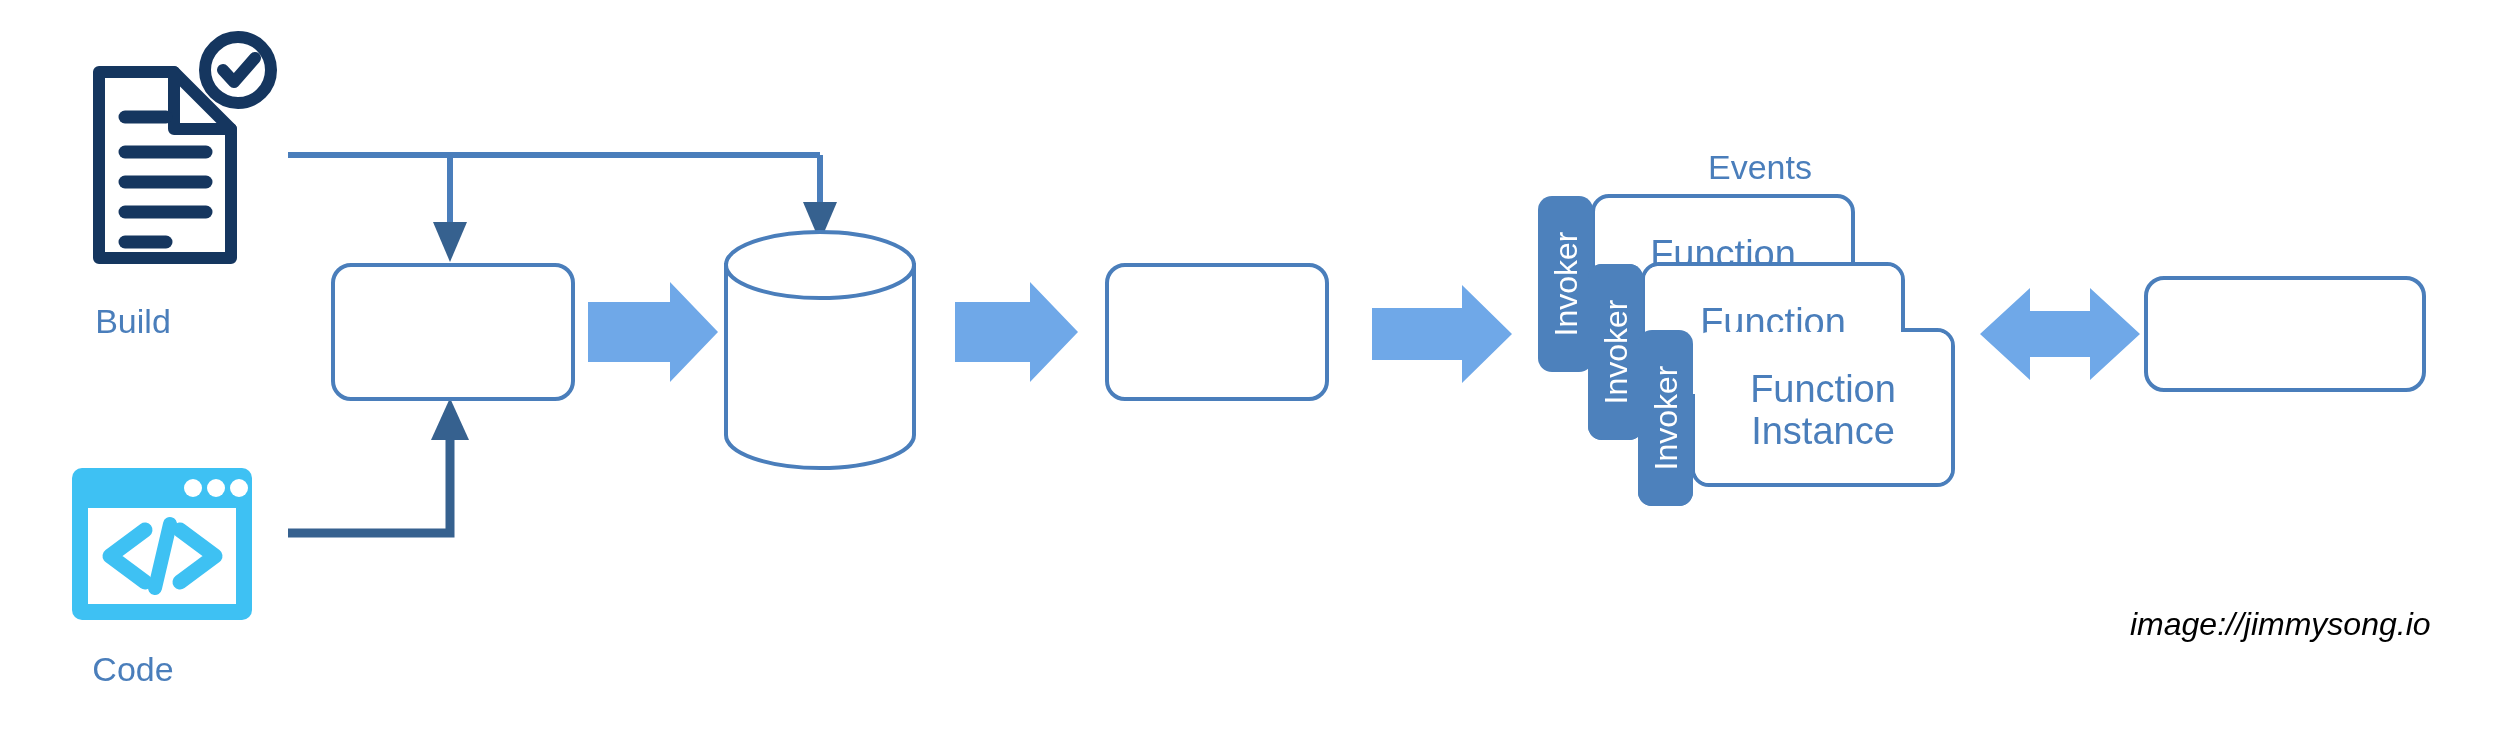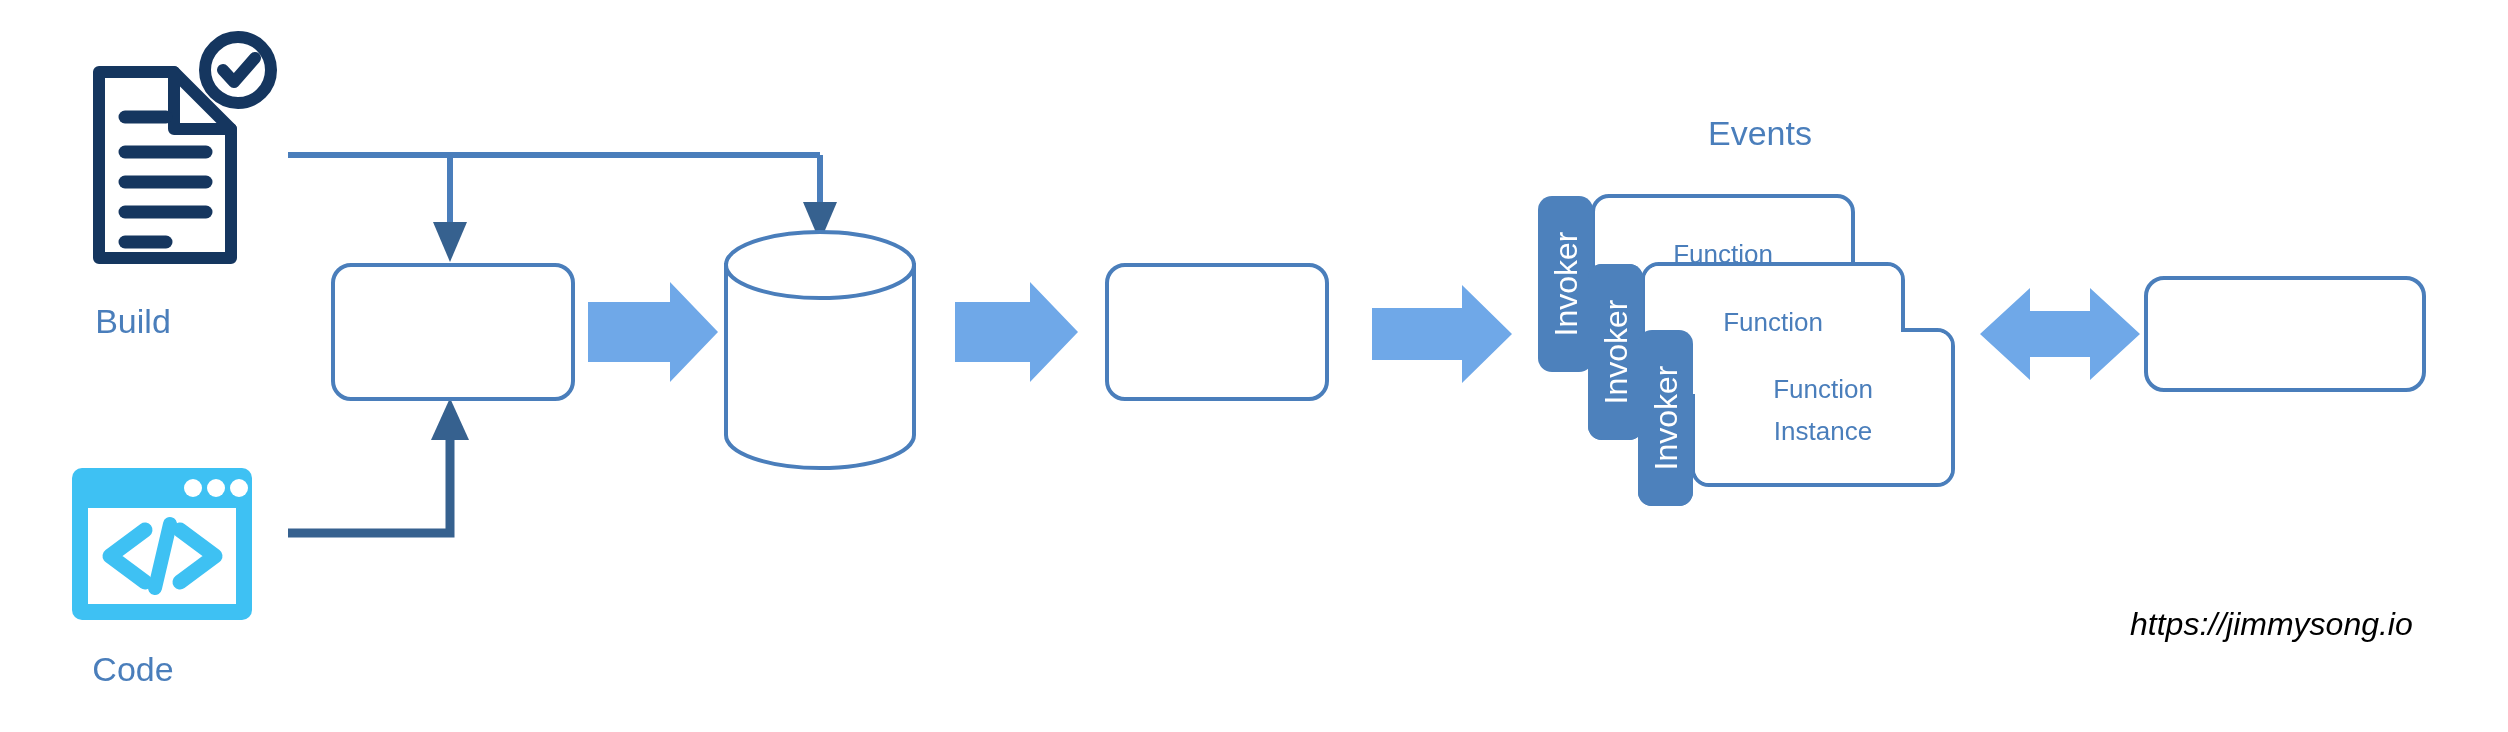--- a/index.html
+++ b/index.html
@@ -23,21 +23,21 @@
     left: 0;
     top: 0;
     width: 2508px;
     height: 732px;
     overflow: visible;
   }
   .node-label {
     position: absolute;
     color: #4a7ebb;
     font-family: "Liberation Sans", sans-serif;
-    font-size: 26px;
+    font-size: 38px;
     line-height: 42px;
     text-align: center;
     white-space: pre-line;
     pointer-events: none;
   }
   .caption {
     position: absolute;
     color: #4a7ebb;
     font-family: "Liberation Sans", sans-serif;
     font-size: 34px;
@@ -150,21 +150,21 @@
     <rect x="2146" y="278" width="278" height="112" rx="18" ry="18" fill="#ffffff" stroke="#4a7ebb" stroke-width="4"></rect>
   </svg>
 
   <div class="caption" style="left:58px; top:300px; width:150px;">Build</div>
 
   <div class="caption" style="left:58px; top:648px; width:150px;">Code</div>
 
 
 
 
-  <div class="caption" style="left:1650px; top:112px; width:220px;">Events</div>
+  <div class="caption" style="left:1650px; top:146px; width:220px;">Events</div>
 
   <div class="node-label" style="left:1593px; top:233px; width:260px; z-index:1;">Function</div>
 
   <div class="invoker-label" style="left:1478px; top:268px; width:176px; z-index:2;">Invoker</div>
 
   <div class="hit" style="left:1645px; top:266px; width:256px; height:128px; background:#ffffff;
               border-radius:14px; z-index:3;"></div>
   <div class="node-label" style="left:1643px; top:301px; width:260px; z-index:4;">Function</div>
   <div class="hit" style="left:1588px; top:264px; width:55px; height:176px; background:#4d81bc;
               border-radius:14px; z-index:5;"></div>
@@ -172,15 +172,15 @@
 
   <div class="hit" style="left:1695px; top:332px; width:256px; height:151px; background:#ffffff;
               border-radius:14px; z-index:7;"></div>
   <div class="node-label" style="left:1693px; top:368px; width:260px; z-index:8;">Function
 Instance</div>
   <div class="hit" style="left:1638px; top:330px; width:55px; height:176px; background:#4d81bc;
               border-radius:14px; z-index:9;"></div>
   <div class="invoker-label" style="left:1578px; top:402px; width:176px; z-index:10;">Invoker</div>
 
 
-  <div class="watermark" style="left:2130px; top:606px;">https://jimmysong.io</div>
+  <div class="watermark" style="left:2130px; top:606px;">image://jimmysong.io</div>
 
 </div>
 
 </body></html>

